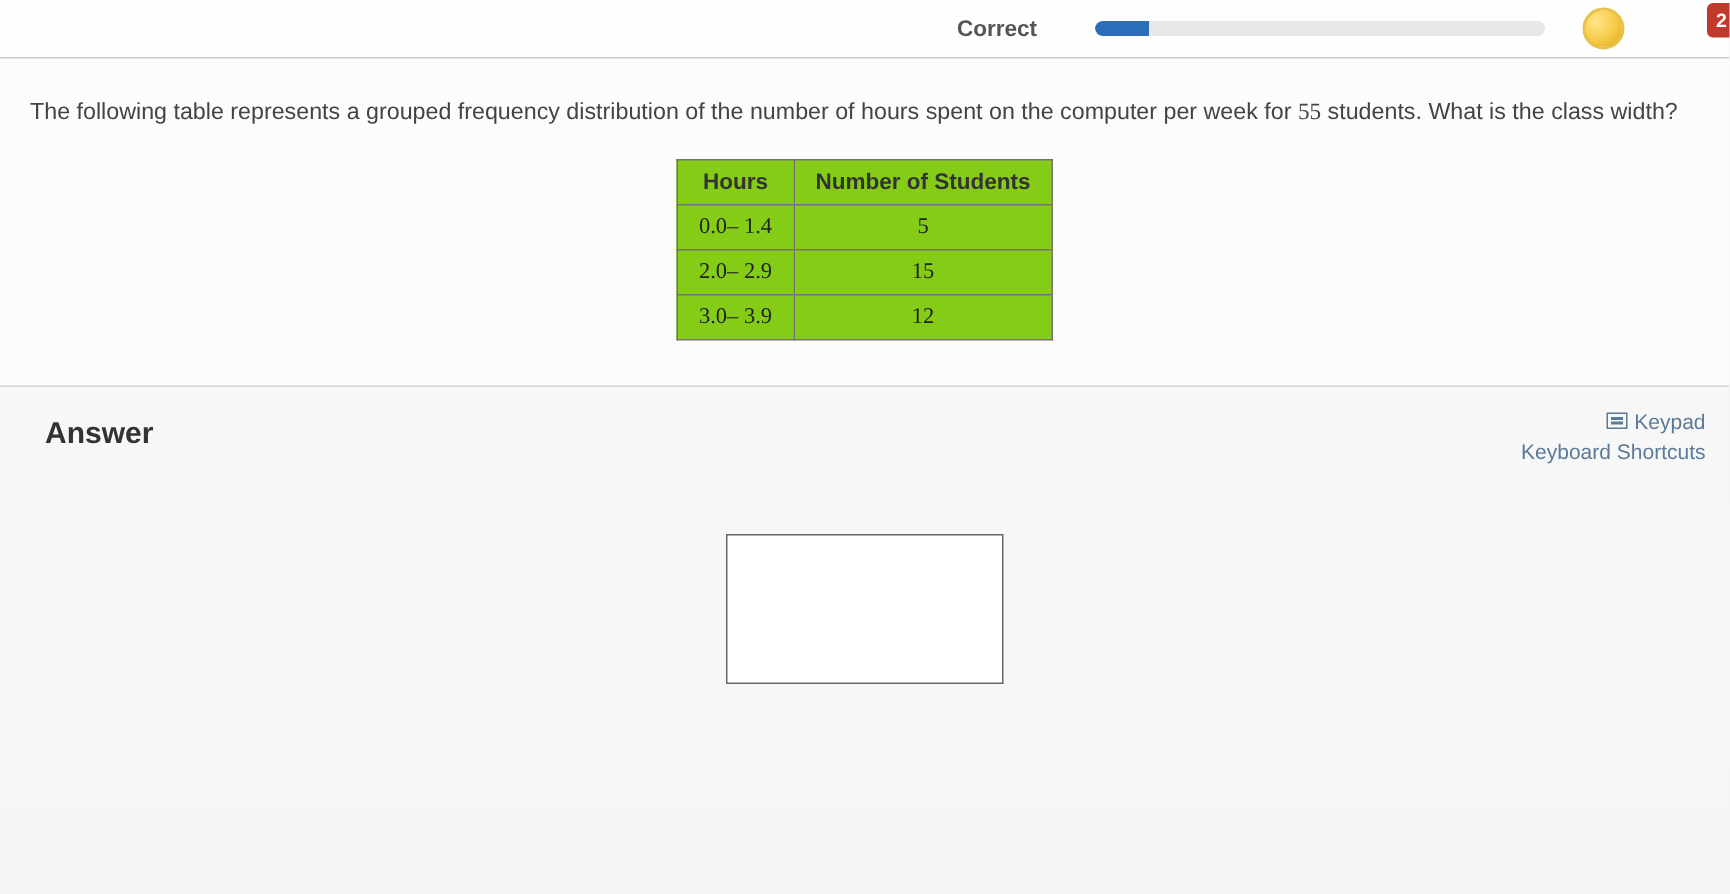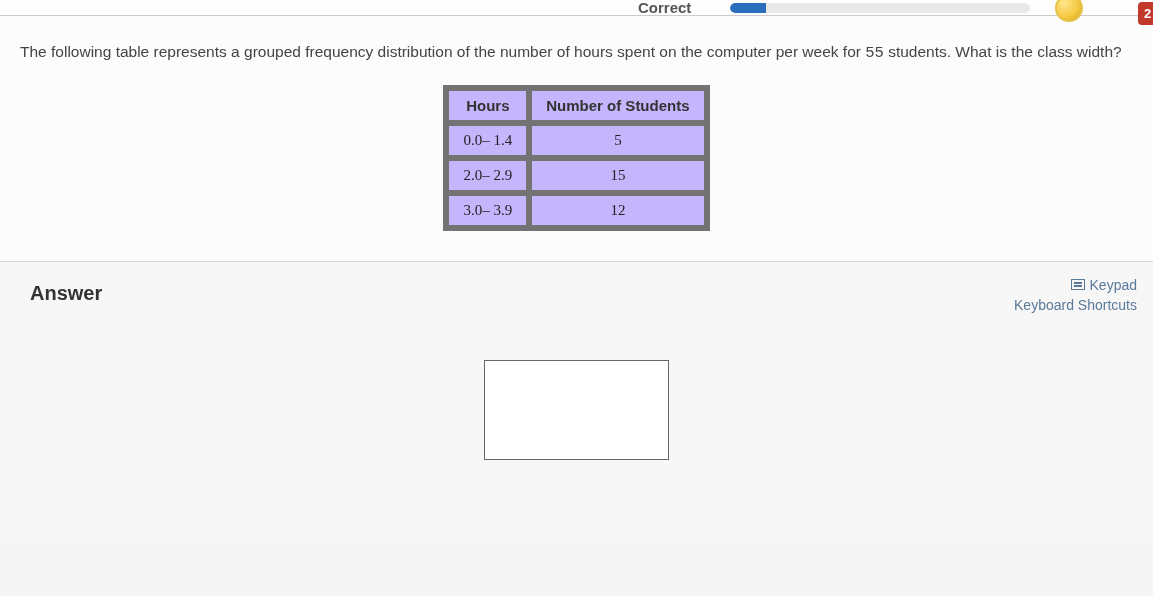--- a/index.html
+++ b/index.html
@@ -9,21 +9,21 @@
     }
     body {
       font-family: -apple-system, BlinkMacSystemFont, "Segoe UI", Arial, sans-serif;
       background: #f5f5f5;
       width: 1153px;
       height: 596px;
       overflow: hidden;
       color: #333;
     }
     .top-bar {
-      height: 16px;
+      height: 39px;
       background: #fefefe;
       border-bottom: 1px solid #ccc;
       display: flex;
       align-items: center;
       padding: 0 10px;
       position: relative;
     }
     .correct-label {
       position: absolute;
       left: 638px;
@@ -77,36 +77,36 @@
       padding: 25px 20px 30px 20px;
       border-bottom: 1px solid #d5d5d5;
     }
     .question-text {
       font-size: 15.5px;
       color: #444;
       margin-bottom: 20px;
       line-height: 1.4;
     }
     .question-text .num {
-      font-family: Liberation Mono, monospace;
+      font-family: Liberation Serif, serif;
     }
     .table-wrap {
       display: flex;
       justify-content: center;
       margin-top: 20px;
     }
     table.freq {
       border-collapse: collapse;
       font-size: 15px;
     }
     table.freq th, table.freq td {
-      border: 6px solid #737373;
+      border: 1px solid #737373;
       padding: 6px 14px;
       text-align: center;
-      background: #c4b5fd;
+      background: #84cc16;
     }
     table.freq th {
       font-weight: 600;
       color: #333;
     }
     table.freq td {
       font-family: Georgia, 'Times New Roman', serif;
       color: #222;
     }
     .answer-region {

